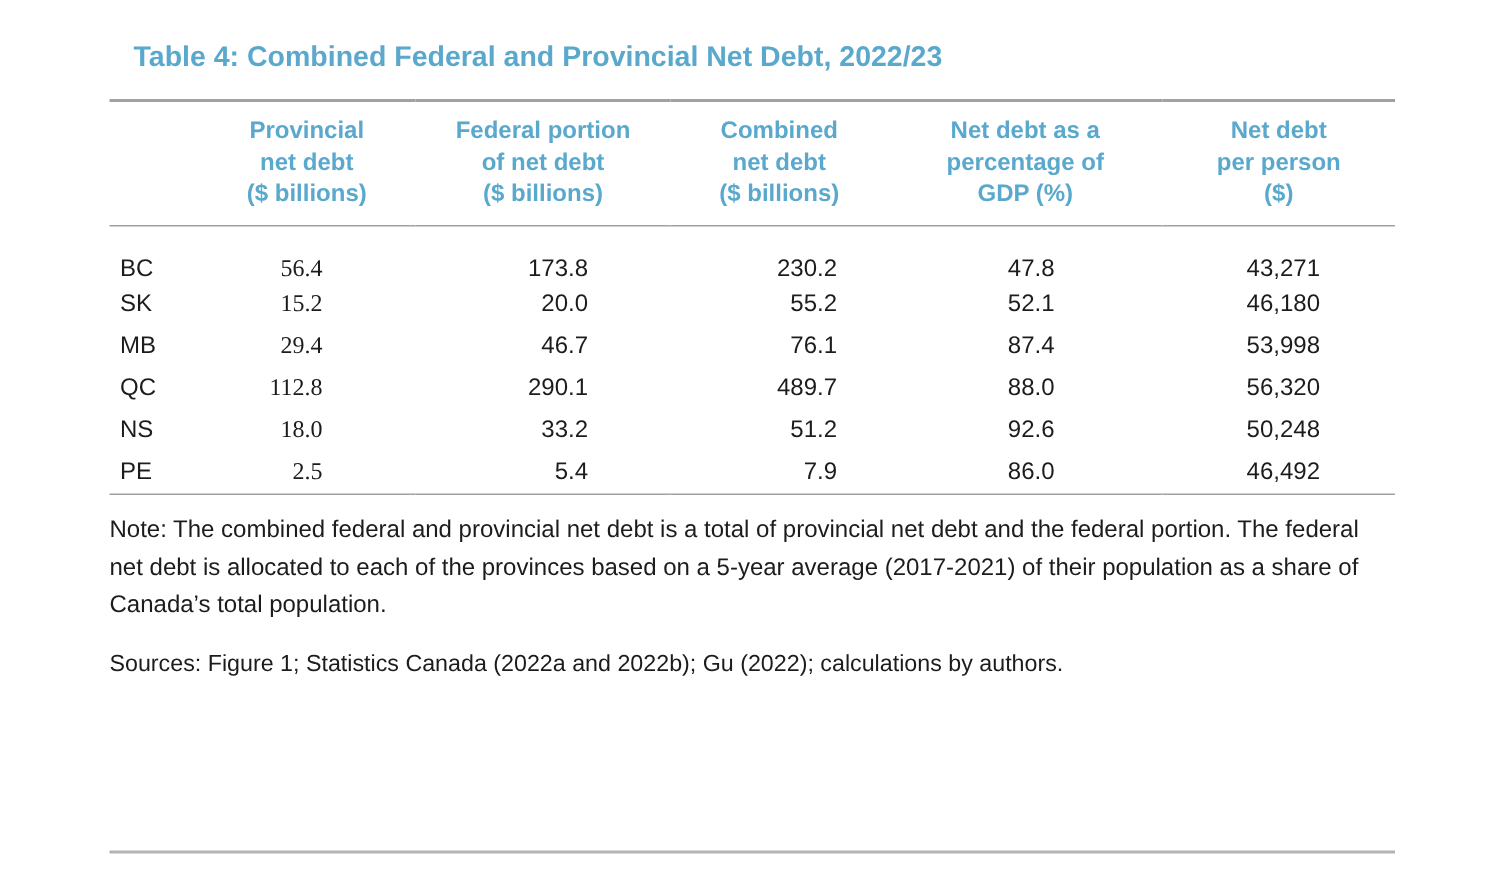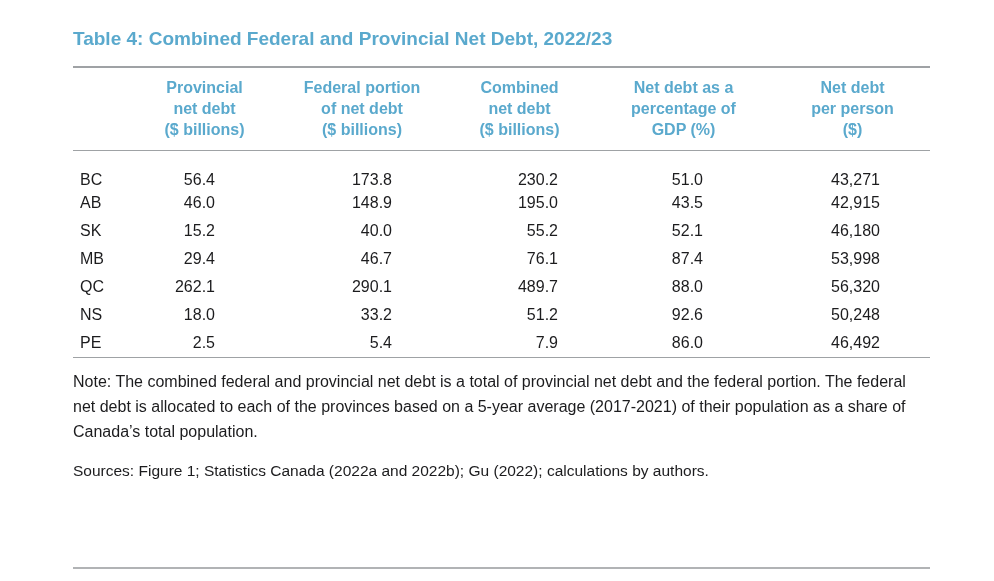--- a/index.html
+++ b/index.html
@@ -15,21 +15,21 @@
     width: 994px; height: 581px;
     background: #ffffff;
     overflow: hidden;
   }
   .content {
     position: absolute;
     left: 73px; top: 0;
     width: 857px;
   }
   .title {
-    margin: 27px 0 0 0;
+    margin: 27px 0 0 16px;
     font-size: 19px;
     line-height: 24px;
     font-weight: bold;
     color: #5aa9cd;
   }
   table.data-table {
     margin-top: 15px;
     width: 857px;
     table-layout: fixed;
     border-collapse: collapse;
@@ -49,21 +49,21 @@
   }
   table.data-table tbody td {
     font-size: 16px;
     height: 28px;
     padding: 0;
     vertical-align: middle;
     color: #1c1c1e;
   }
   table.data-table tbody tr:first-child td { padding-top: 20px; }
   table.data-table tbody td:nth-child(1) { text-align: left;  padding-left: 7px; }
-  table.data-table tbody td:nth-child(2) { text-align: right; padding-right: 62px; }
+  table.data-table tbody td:nth-child(2) { text-align: right; padding-right: 62px; font-family: Liberation Serif, serif; }
   table.data-table tbody td:nth-child(3) { text-align: right; padding-right: 55px; }
   table.data-table tbody td:nth-child(4) { text-align: right; padding-right: 34px; }
   table.data-table tbody td:nth-child(5) { text-align: right; padding-right: 72px; }
   table.data-table tbody td:nth-child(6) { text-align: right; padding-right: 50px; }
   .note {
     margin-top: 11px;
     font-size: 16px;
     line-height: 25px;
     color: #1c1c1e;
   }
@@ -116,50 +116,42 @@
 per person
 ($)</th>
         </tr>
       </thead>
       <tbody>
           <tr>
             <td>BC</td>
             <td>56.4</td>
             <td>173.8</td>
             <td>230.2</td>
-            <td>51.0</td>
+            <td>47.8</td>
             <td>43,271</td>
-          </tr>
-          <tr>
-            <td>AB</td>
-            <td>46.0</td>
-            <td>148.9</td>
-            <td>195.0</td>
-            <td>43.5</td>
-            <td>42,915</td>
           </tr>
           <tr>
             <td>SK</td>
             <td>15.2</td>
-            <td>40.0</td>
+            <td>20.0</td>
             <td>55.2</td>
             <td>52.1</td>
             <td>46,180</td>
           </tr>
           <tr>
             <td>MB</td>
             <td>29.4</td>
             <td>46.7</td>
             <td>76.1</td>
             <td>87.4</td>
             <td>53,998</td>
           </tr>
           <tr>
             <td>QC</td>
-            <td>262.1</td>
+            <td>112.8</td>
             <td>290.1</td>
             <td>489.7</td>
             <td>88.0</td>
             <td>56,320</td>
           </tr>
           <tr>
             <td>NS</td>
             <td>18.0</td>
             <td>33.2</td>
             <td>51.2</td>

